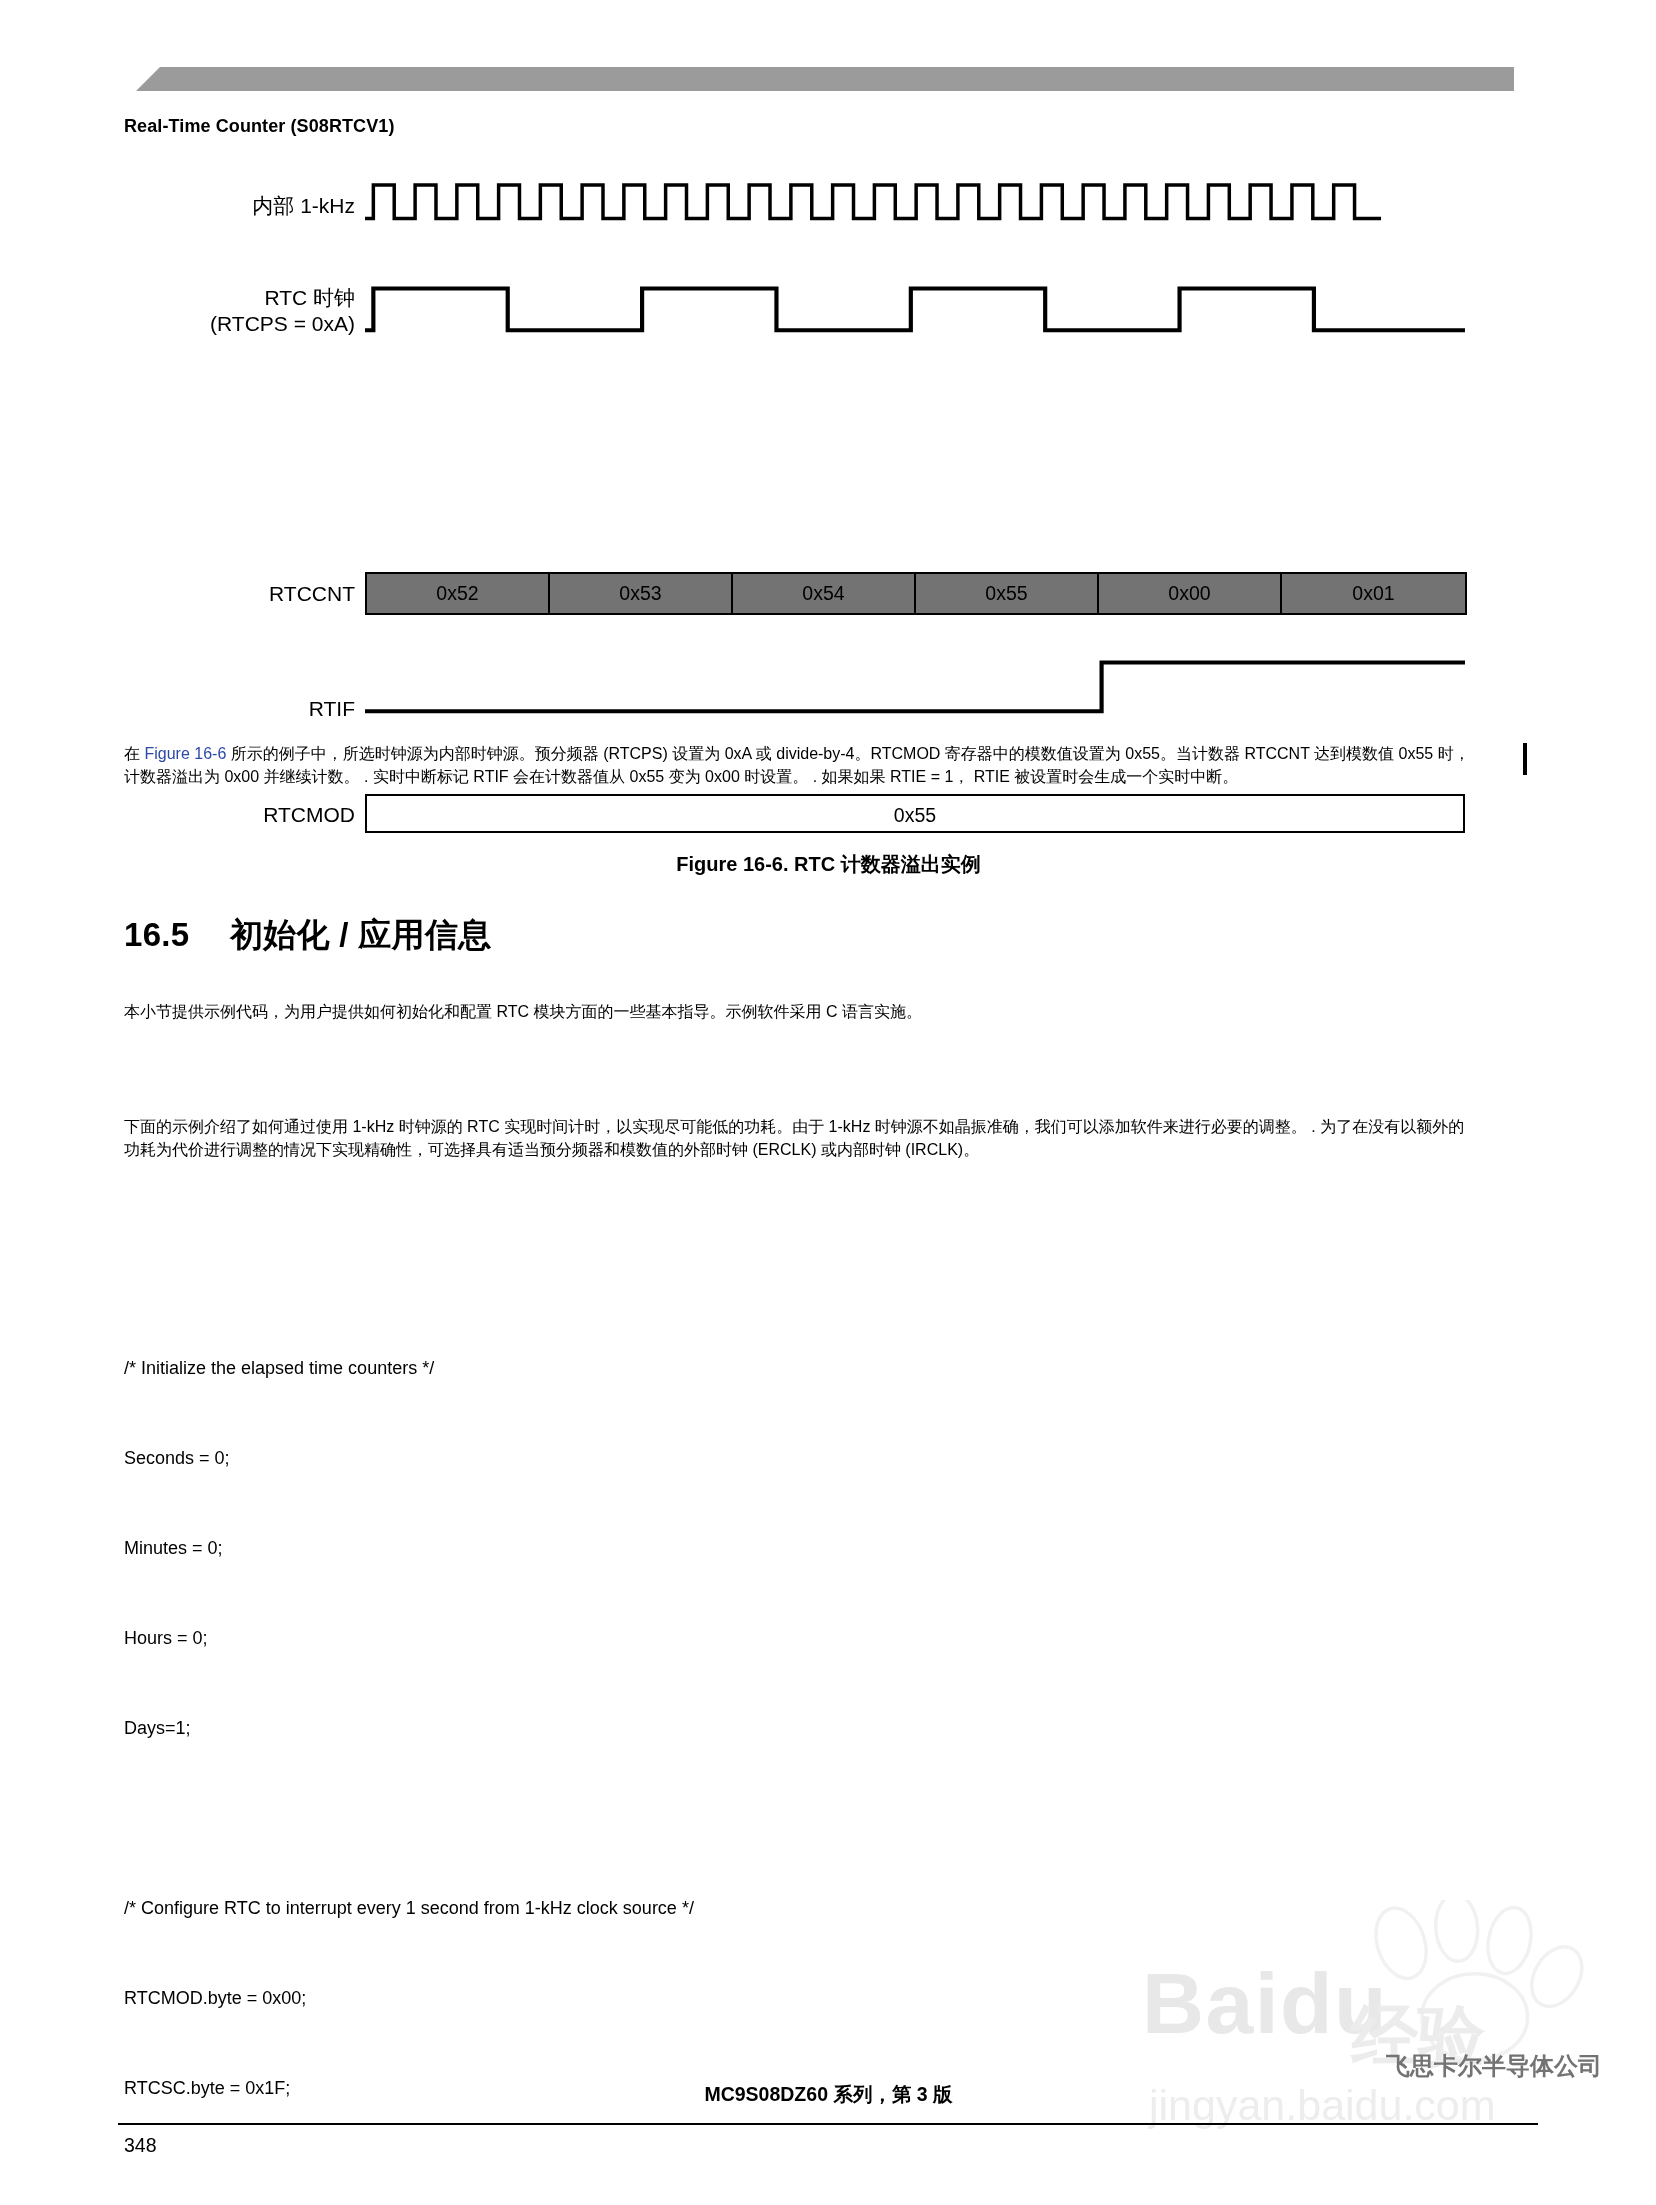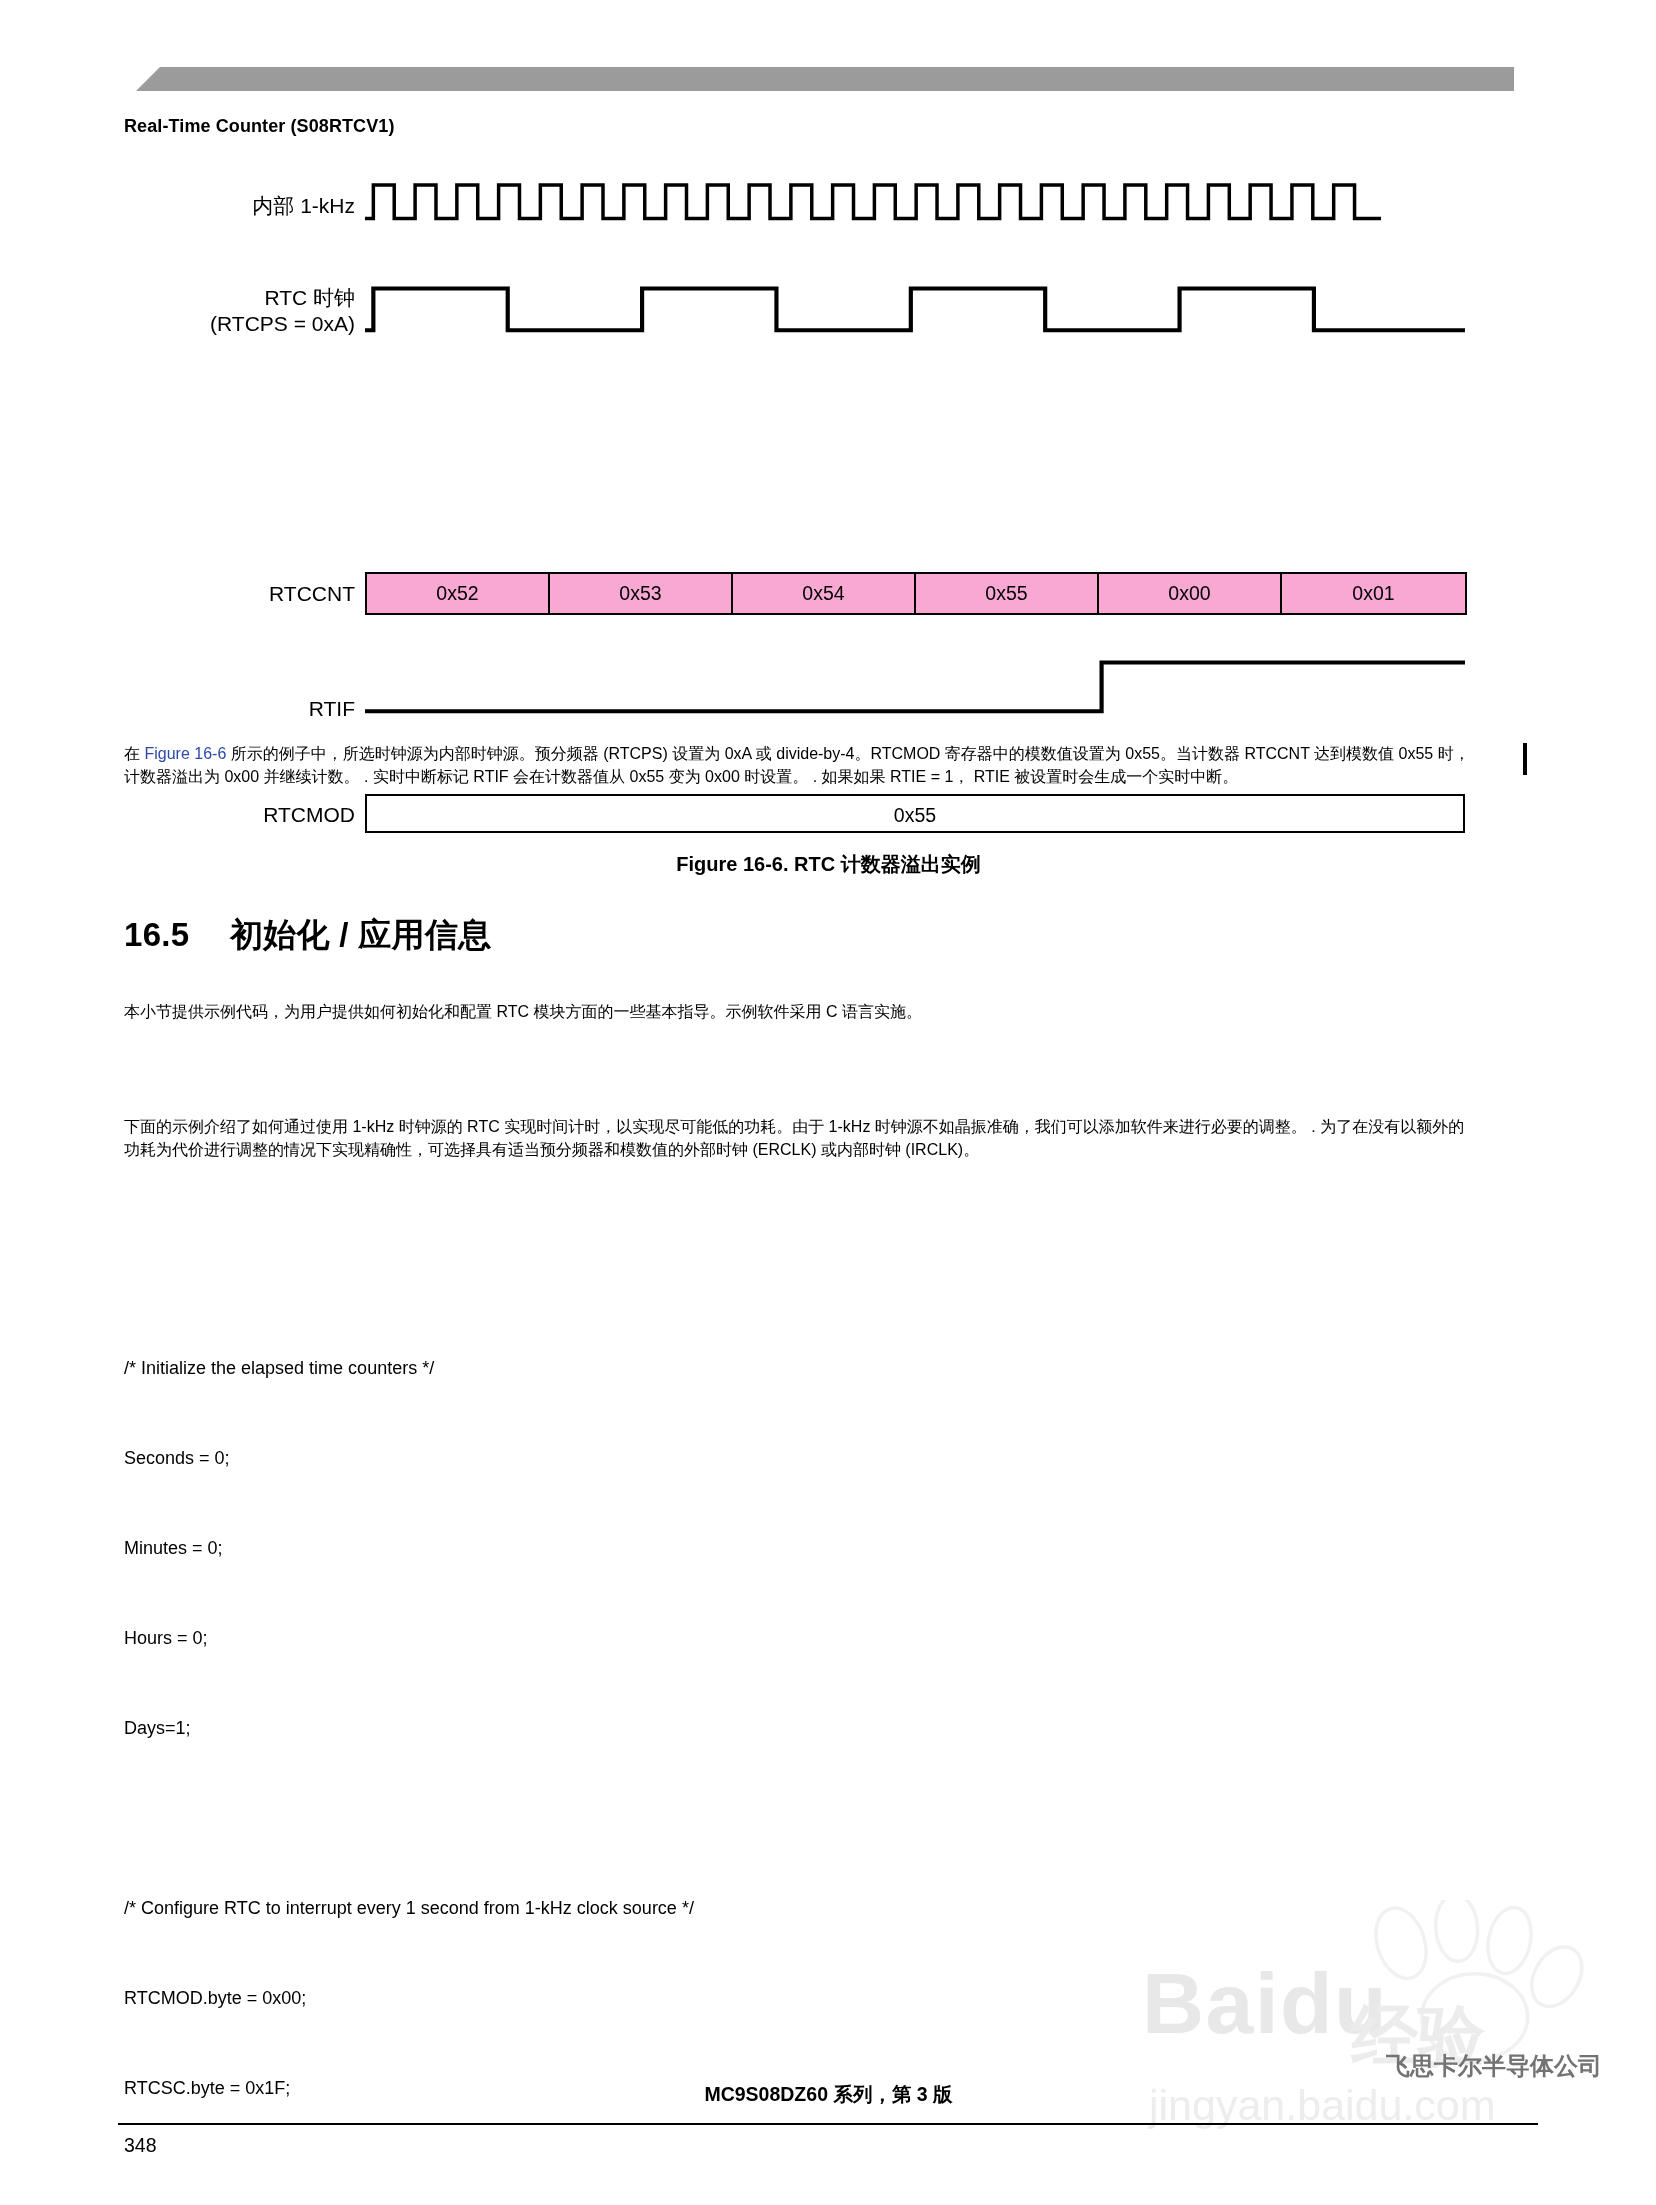--- a/index.html
+++ b/index.html
@@ -28,21 +28,21 @@
   
   .figure { position:absolute; left:0; top:174px; width:1657px; height:501px; }
   .sig-label {
     position:absolute; text-align:right; font-size:21px; line-height:1.22;
     white-space:nowrap; color:#000;
   }
   .wave { position:absolute; }
   .wave svg { display:block; }
 
   .cnt-row { position:absolute; left:365px; top:398px; display:flex;
-             border:2.1px solid #000; background:#f9a8d4; }
+             border:2.1px solid #000; background:#737373; }
   .cnt-cell {
     width:183px; height:39px; line-height:39px; text-align:center;
     font-size:19.5px; border-right:2.1px solid #000; box-sizing:border-box;
   }
   .cnt-cell:last-child { border-right:none; }
 
   .mod-row {
     position:absolute; left:365px; top:620px;
     width:1100px; height:39px; line-height:39px;
     border:2.1px solid #000; background:#fff;

